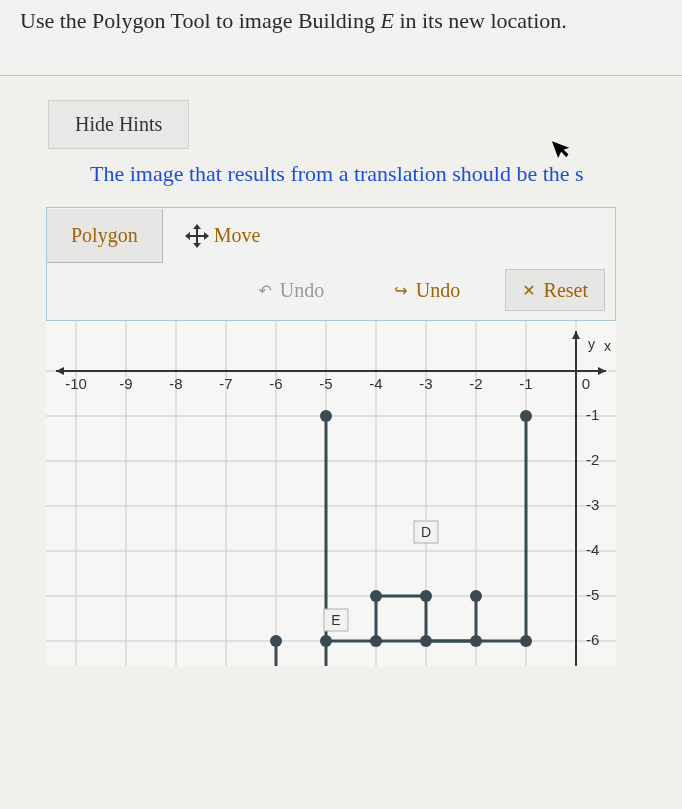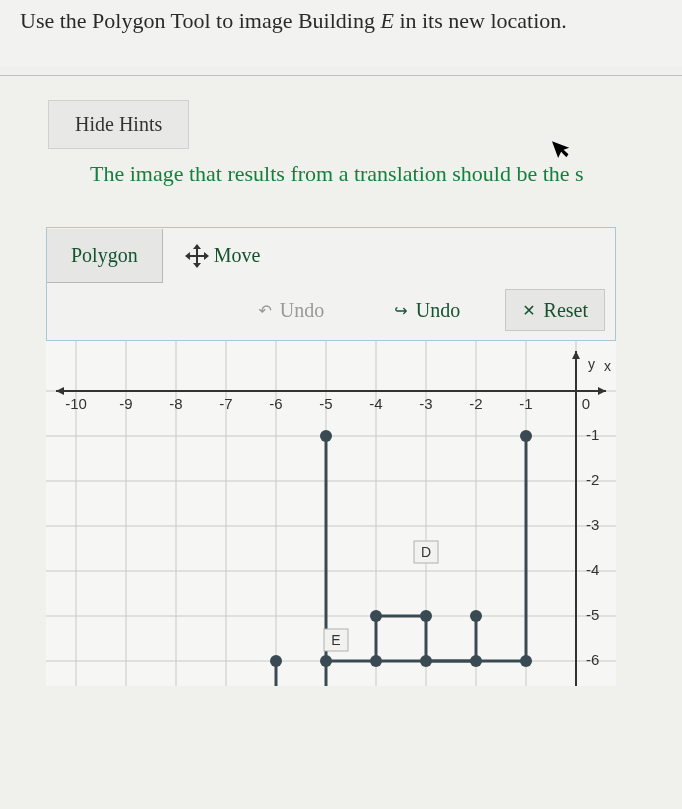--- a/index.html
+++ b/index.html
@@ -35,23 +35,23 @@
       border: 1px solid #d0d0ce;
       padding: 12px 26px;
       font-size: 20px;
       font-family: Georgia, serif;
       color: #333;
       cursor: pointer;
       margin-bottom: 12px;
     }
     .hint-text {
       font-size: 22px;
-      color: #15803d;
+      color: #1d4ed8;
       padding-left: 42px;
-      margin-bottom: 40px;
+      margin-bottom: 20px;
       white-space: nowrap;
     }
     .cursor-pointer {
       position: absolute;
       top: 136px;
       right: 110px;
       font-size: 22px;
       color: #000;
       transform: rotate(-20deg);
     }
@@ -76,21 +76,21 @@
       gap: 20px;
       height: 56px;
     }
     .tool-btn {
       display: inline-flex;
       align-items: center;
       gap: 8px;
       padding: 12px 24px;
       font-size: 20px;
       font-family: Georgia, serif;
-      color: #14532d;
+      color: #a16207;
       border: 1px solid transparent;
       background: transparent;
       cursor: pointer;
       height: 54px;
     }
     .tool-btn.active {
       background: #e6e6e4;
       border: 1px solid #b8b8b6;
       border-top: none;
       border-left: none;

